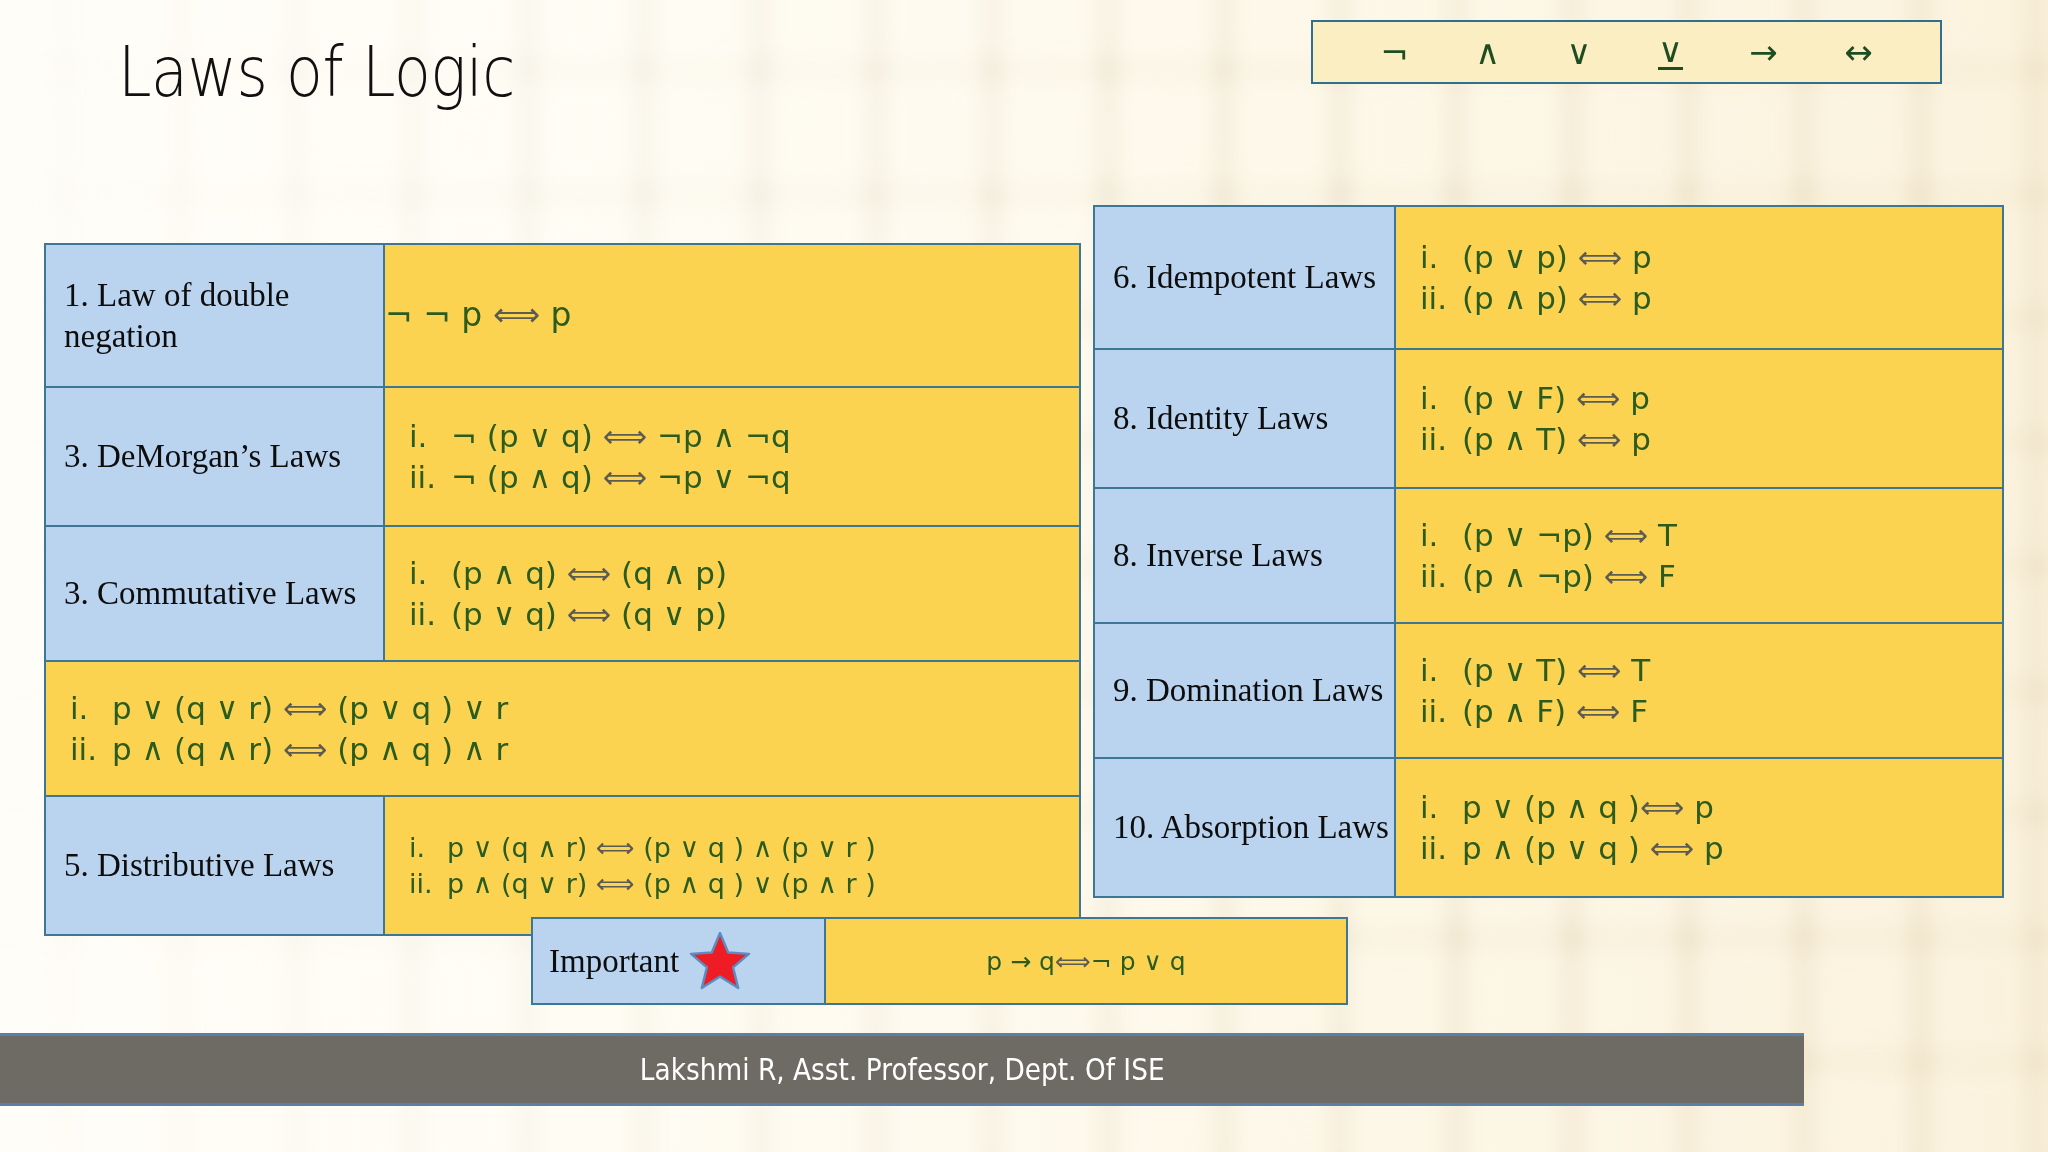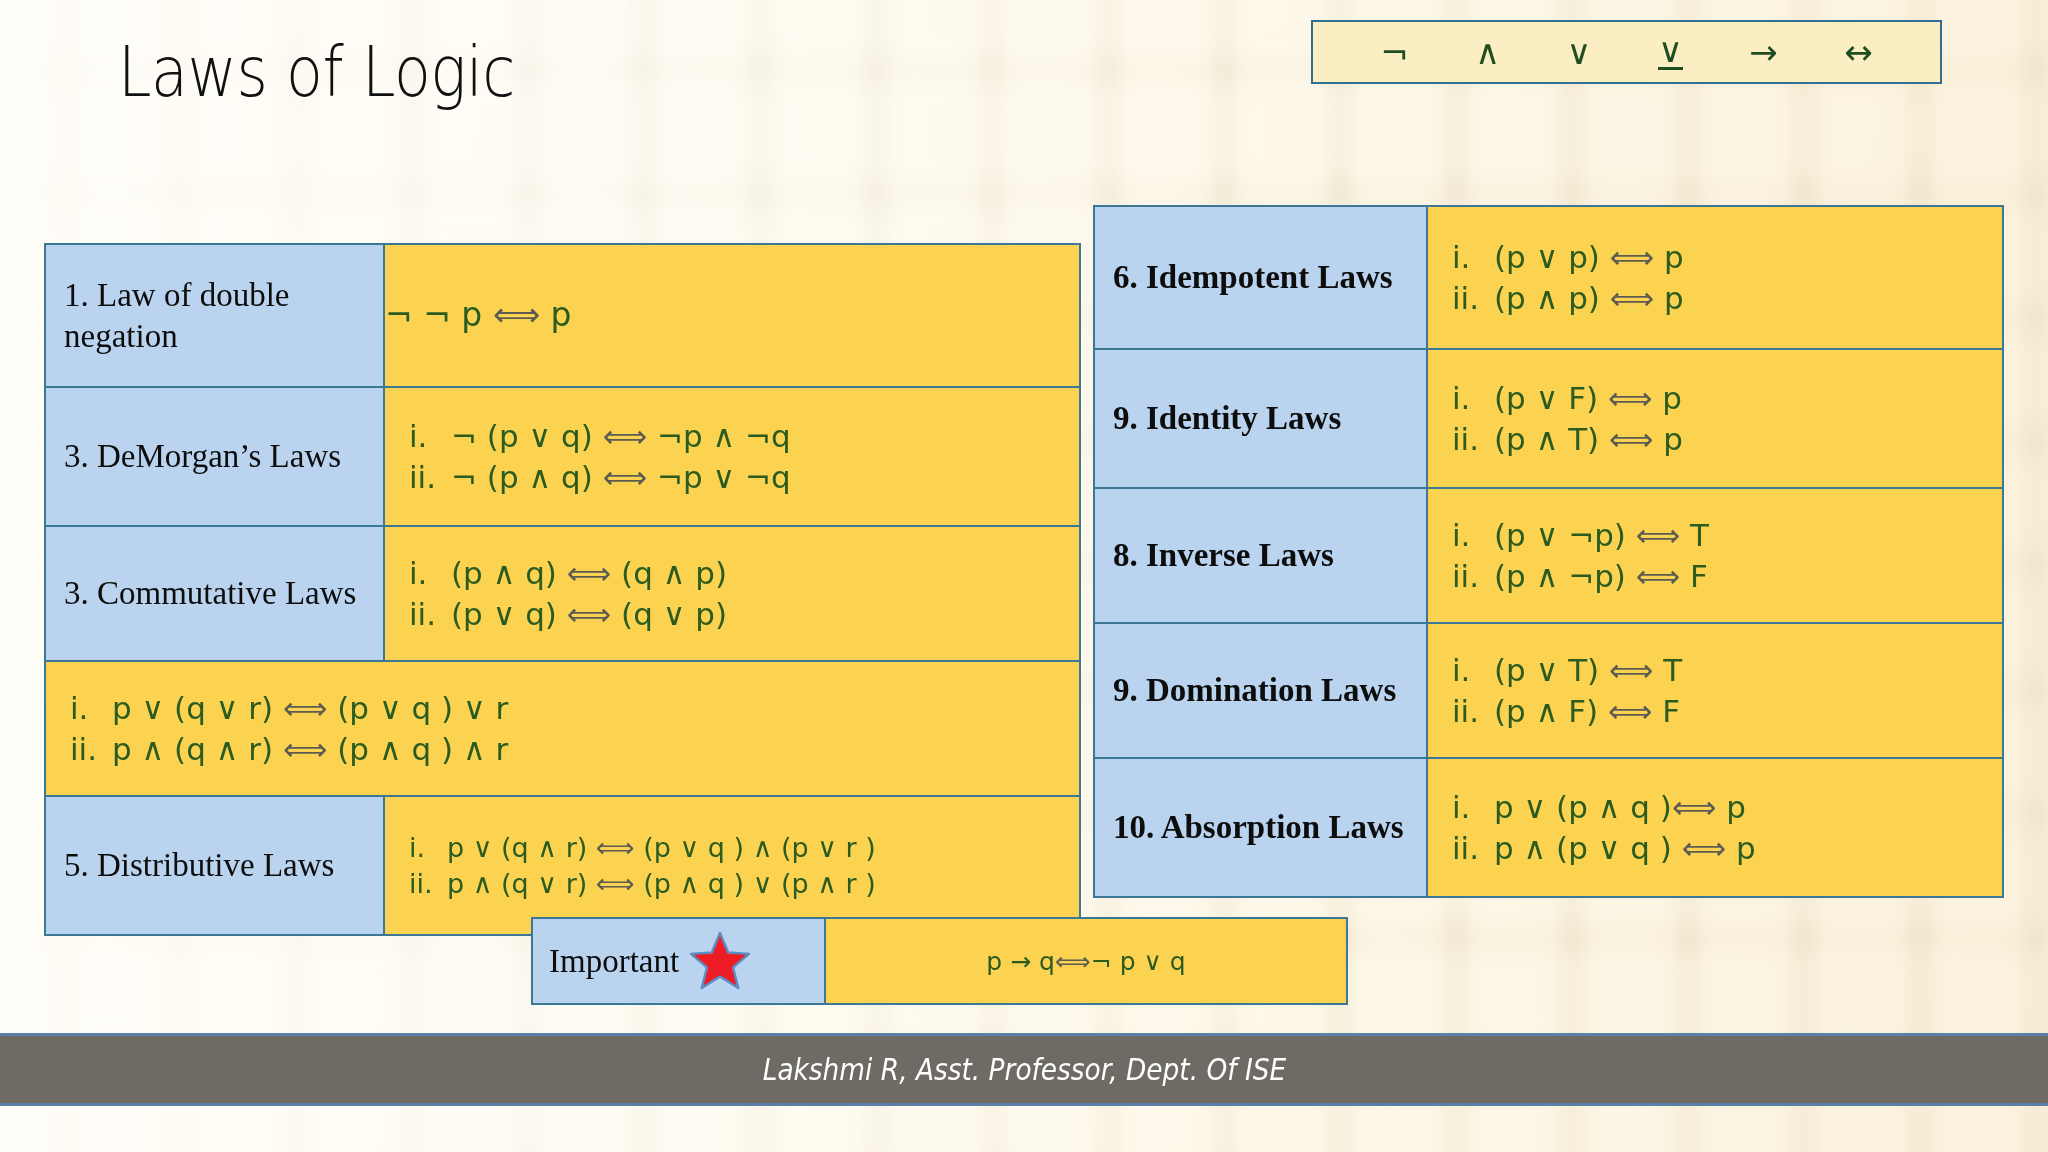--- a/index.html
+++ b/index.html
@@ -121,21 +121,21 @@
     font-family: "DejaVu Sans", sans-serif;
     font-size: 31px;
     line-height: 1.30;
     padding: 6px 0 6px 24px;
     display: flex;
     flex-direction: column;
     justify-content: center;
     flex: 1;
   }
   #table-left  .cell-name { width: 339px; }
-  #table-right .cell-name { width: 333px; font-weight: bold; }
+  #table-right .cell-name { width: 301px; }
 
   .cell-formula.centered {
     align-items: flex-start;
     padding-left: 0;
     font-size: 33px;
   }
 
   .law-row.r1 .cell-name, .law-row.r1 .cell-formula { height: 141px; }
   .law-row.r2 .cell-name, .law-row.r2 .cell-formula { height: 137px; }
   .law-row.r3 .cell-name, .law-row.r3 .cell-formula { height: 133px; }
@@ -188,29 +188,28 @@
     color: #2b5b1e;
     white-space: nowrap;
   }
   .star-icon { display: inline-block; line-height: 0; }
 
   
   #footer-bar {
     position: absolute;
     left: 0;
     top: 1033px;
-    width: 2048px;
+    width: 1804px;
     height: 73px;
     background: #6e6a64;
     border-top: 3px solid #5a7fa8;
     border-bottom: 3px solid #5a7fa8;
     display: flex;
     align-items: center;
     justify-content: center;
-    font-style: italic;
   }
   #footer-text {
     font-family: "DejaVu Sans", sans-serif;
     font-size: 30px;
     font-weight: 400;
     color: #ffffff;
     transform: scaleX(0.88);
     white-space: nowrap;
   }
 </style>
@@ -301,21 +300,21 @@
             <span class="f-num">i.</span>
             <span class="f-body">(p ∨ p) <span class="eqv">⟺</span> p</span>
           </div>
           <div class="f-line">
             <span class="f-num">ii.</span>
             <span class="f-body">(p ∧ p) <span class="eqv">⟺</span> p</span>
           </div>
         </div>
       </div>
       <div class="law-row r2">
-        <div class="cell-name">9. Identity Laws</div>
+        <div class="cell-name">8. Identity Laws</div>
         <div class="cell-formula">
           <div class="f-line">
             <span class="f-num">i.</span>
             <span class="f-body">(p ∨ F) <span class="eqv">⟺</span> p</span>
           </div>
           <div class="f-line">
             <span class="f-num">ii.</span>
             <span class="f-body">(p ∧ T) <span class="eqv">⟺</span> p</span>
           </div>
         </div>

